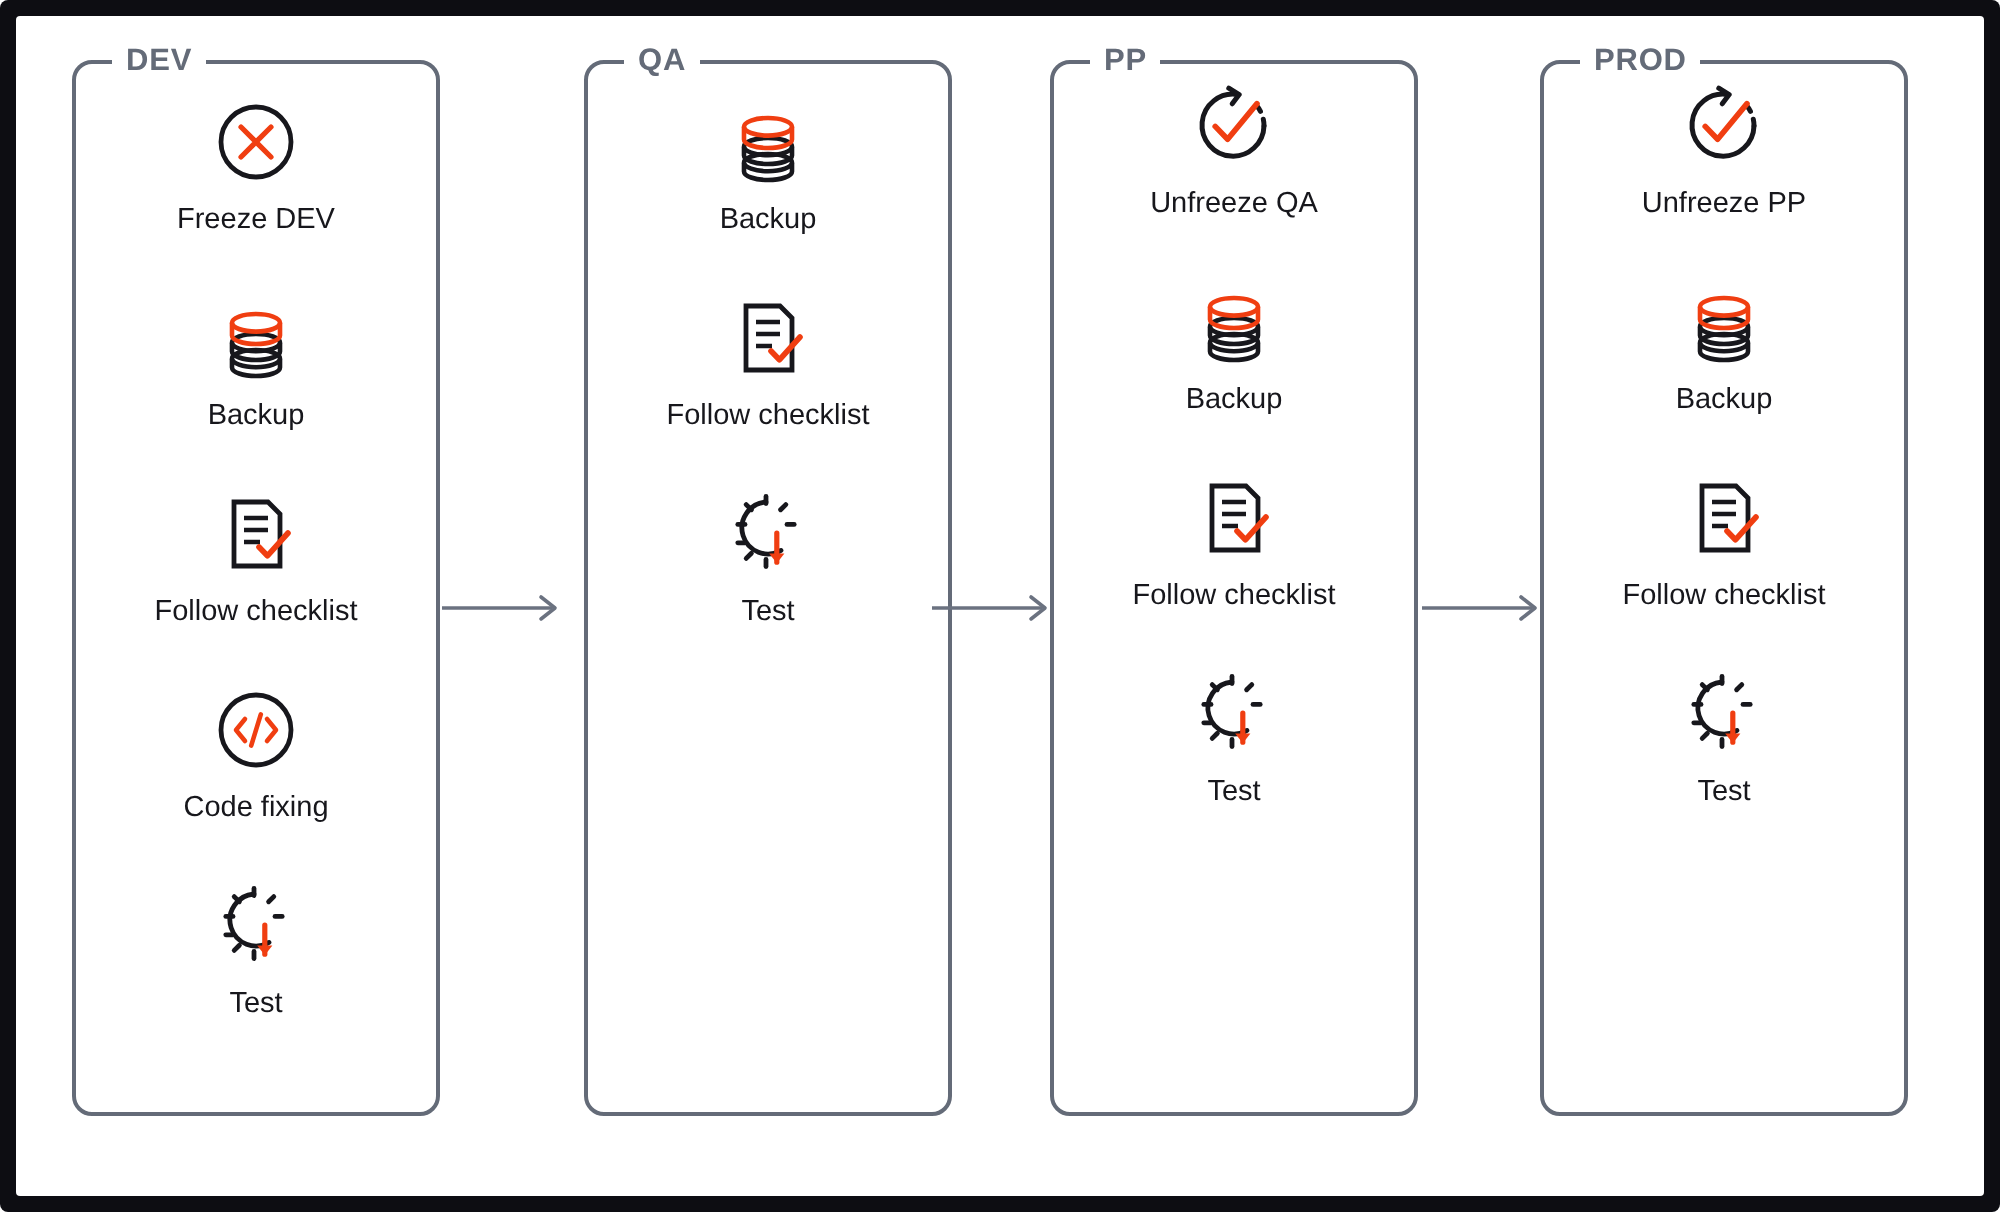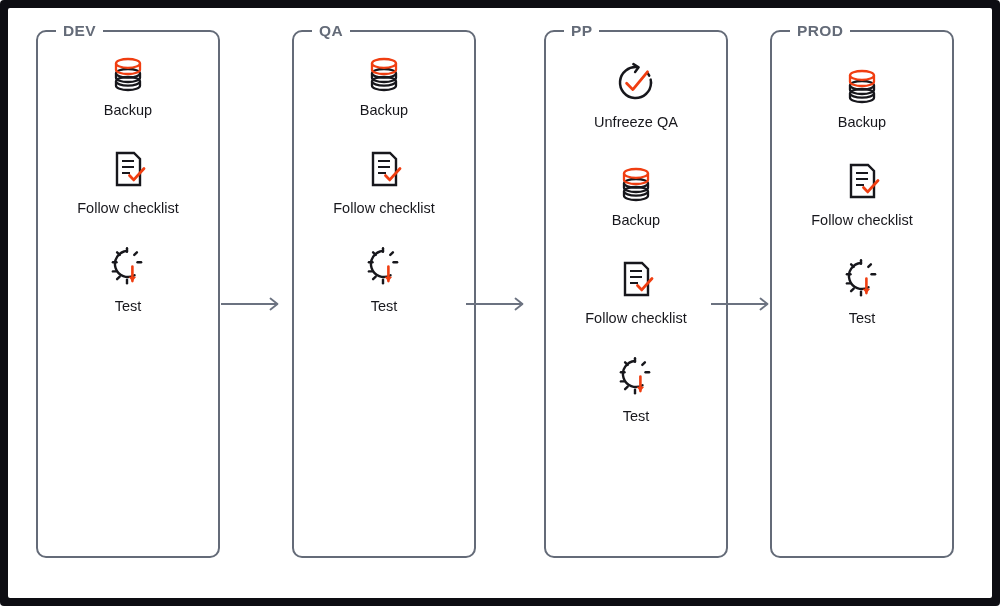--- a/index.html
+++ b/index.html
@@ -68,21 +68,21 @@
     width: 100%;
     height: 100%;
     display: flex;
     flex-direction: column;
     align-items: center;
     justify-content: flex-start;
     padding-top: 16px;
     box-sizing: border-box;
   }
   .group-body.items-5 { padding-top: 16px; }
-  .group-body.items-4 { padding-top: 28px; }
+  .group-body.items-4 { padding-top: 8px; }
 
   .step {
     display: flex;
     flex-direction: column;
     align-items: center;
     justify-content: flex-start;
     width: 100%;
   }
   .items-5 .step { height: 98px; }
   .items-4 .step { height: 98px; }
@@ -110,38 +110,47 @@
     position: absolute;
     top: 288px;
     width: 62px;
     height: 16px;
   }
   .arrow svg { display: block; }
 
   
   .g0 { left: 28px; }
   .g1 { left: 284px; }
-  .g2 { left: 536px; text-decoration: underline; }
+  .g2 { left: 517px; text-decoration: underline; }
   .g3 { left: 762px; text-decoration: underline; }
 
   .a0 { left: 213px; }
   .a1 { left: 458px; }
   .a2 { left: 703px; }
 </style>
 </head>
 <body>
 
 <div id="screen">
   <div id="canvas">
     <div class="flow">
 
       <div class="group g0">
         <div class="group-label">DEV</div>
         <div class="group-body items-5">
 
+          <div class="step">
+            <span class="step-icon">
+              <svg width="42" height="42" viewBox="0 0 42 42">
+                <circle cx="21" cy="21" r="17.5" fill="none" stroke="#17171c" stroke-width="2.4"></circle>
+                <path d="M13.5 13.5 L28.5 28.5 M28.5 13.5 L13.5 28.5" fill="none" stroke="#f03e11" stroke-width="2.6" stroke-linecap="round"></path>
+              </svg>
+            </span>
+            <span class="step-label">Freeze DEV</span>
+          </div>
 
           <div class="step">
             <span class="step-icon">
               <svg width="40" height="44" viewBox="0 0 40 44">
                 <g fill="none" stroke-width="2.3">
                   <path d="M8 32.5 v4.2 c0 2.4 5.4 4.3 12 4.3 s12-1.9 12-4.3 v-4.2" stroke="#17171c"></path>
                   <ellipse cx="20" cy="32.3" rx="12" ry="4.3" stroke="#17171c"></ellipse>
                   <path d="M8 24.5 v4.2 c0 2.4 5.4 4.3 12 4.3 s12-1.9 12-4.3 v-4.2" stroke="#17171c"></path>
                   <ellipse cx="20" cy="24.3" rx="12" ry="4.3" stroke="#17171c"></ellipse>
                   <path d="M8 14.5 v6.2 c0 2.4 5.4 4.3 12 4.3 s12-1.9 12-4.3 v-6.2" stroke="#f03e11"></path>
@@ -156,20 +165,31 @@
             <span class="step-icon">
               <svg width="40" height="42" viewBox="0 0 40 42">
                 <path d="M9 5 h17 l6 6 v26 h-23 z" fill="none" stroke="#17171c" stroke-width="2.4" stroke-linejoin="miter"></path>
                 <path d="M14 13 h12 M14 19 h12 M14 25 h8" stroke="#17171c" stroke-width="2.2" stroke-linecap="butt"></path>
                 <path d="M21.5 27.5 l4.2 4.4 L36 20.5" fill="none" stroke="#f03e11" stroke-width="2.8" stroke-linecap="round" stroke-linejoin="round"></path>
               </svg>
             </span>
             <span class="step-label">Follow checklist</span>
           </div>
 
+          <div class="step">
+            <span class="step-icon">
+              <svg width="42" height="42" viewBox="0 0 42 42">
+                <circle cx="21" cy="21" r="17.5" fill="none" stroke="#17171c" stroke-width="2.4"></circle>
+                <path d="M15.5 15.5 L11 21 l4.5 5.5" fill="none" stroke="#f03e11" stroke-width="2.3" stroke-linecap="round" stroke-linejoin="round"></path>
+                <path d="M26.5 15.5 L31 21 l-4.5 5.5" fill="none" stroke="#f03e11" stroke-width="2.3" stroke-linecap="round" stroke-linejoin="round"></path>
+                <path d="M23.4 13.2 L18.6 28.8" fill="none" stroke="#f03e11" stroke-width="2.3" stroke-linecap="round"></path>
+              </svg>
+            </span>
+            <span class="step-label">Code fixing</span>
+          </div>
 
           <div class="step">
             <span class="step-icon">
               <svg width="42" height="44" viewBox="0 0 42 44">
                 <path d="M20 6 A13 13 0 1 0 27.5 30.2" fill="none" stroke="#17171c" stroke-width="2.4" stroke-linecap="round"></path>
                 <g stroke="#17171c" stroke-width="2.4" stroke-linecap="round">
                   <path d="M20 3.2 v3.6"></path>
                   <path d="M10.1 7.3 l2.6 2.6"></path>
                   <path d="M5.9 17.2 h3.6"></path>
                   <path d="M5.9 26.4 h3.6"></path>
@@ -330,20 +350,31 @@
         <svg width="62" height="16" viewBox="0 0 62 16">
           <path d="M0 8 H55" stroke="#6b7280" stroke-width="1.8"></path>
           <path d="M49.5 2.5 L56.5 8 L49.5 13.5" fill="none" stroke="#6b7280" stroke-width="1.8" stroke-linecap="round" stroke-linejoin="round"></path>
         </svg>
       </div>
 
       <div class="group g3">
         <div class="group-label">PROD</div>
         <div class="group-body items-4">
 
+          <div class="step">
+            <span class="step-icon">
+              <svg width="44" height="42" viewBox="0 0 44 42">
+                <path d="M23.5 5.2 A15.5 15.5 0 1 0 37 21" fill="none" stroke="#17171c" stroke-width="2.5" stroke-linecap="round"></path>
+                <path d="M37 21 A15.5 15.5 0 0 0 31.5 9" fill="none" stroke="#17171c" stroke-width="2.5" stroke-linecap="round" stroke-dasharray="3.4 4.2"></path>
+                <path d="M19.4 2.1 L24.6 5.3 L21.1 9.9" fill="none" stroke="#17171c" stroke-width="2.5" stroke-linecap="round" stroke-linejoin="round"></path>
+                <path d="M12.6 21.2 L18.8 27.6 L33.5 9.8" fill="none" stroke="#f03e11" stroke-width="2.8" stroke-linecap="round" stroke-linejoin="round"></path>
+              </svg>
+            </span>
+            <span class="step-label">Unfreeze PP</span>
+          </div>
 
           <div class="step">
             <span class="step-icon">
               <svg width="40" height="44" viewBox="0 0 40 44">
                 <g fill="none" stroke-width="2.3">
                   <path d="M8 32.5 v4.2 c0 2.4 5.4 4.3 12 4.3 s12-1.9 12-4.3 v-4.2" stroke="#17171c"></path>
                   <ellipse cx="20" cy="32.3" rx="12" ry="4.3" stroke="#17171c"></ellipse>
                   <path d="M8 24.5 v4.2 c0 2.4 5.4 4.3 12 4.3 s12-1.9 12-4.3 v-4.2" stroke="#17171c"></path>
                   <ellipse cx="20" cy="24.3" rx="12" ry="4.3" stroke="#17171c"></ellipse>
                   <path d="M8 14.5 v6.2 c0 2.4 5.4 4.3 12 4.3 s12-1.9 12-4.3 v-6.2" stroke="#f03e11"></path>

